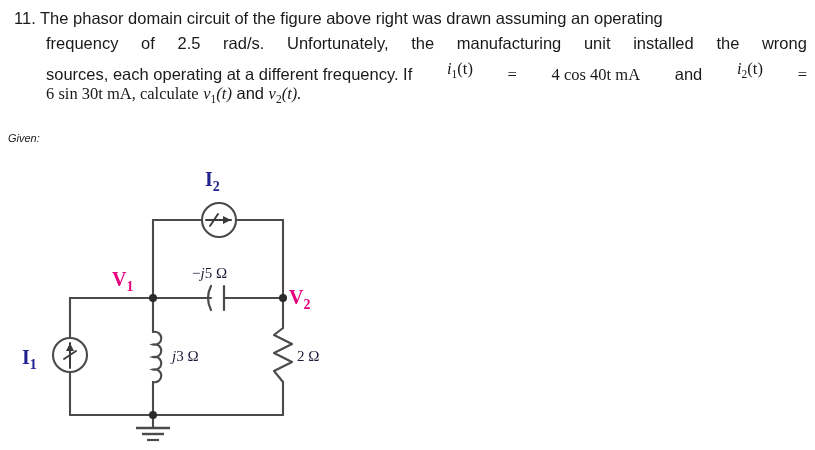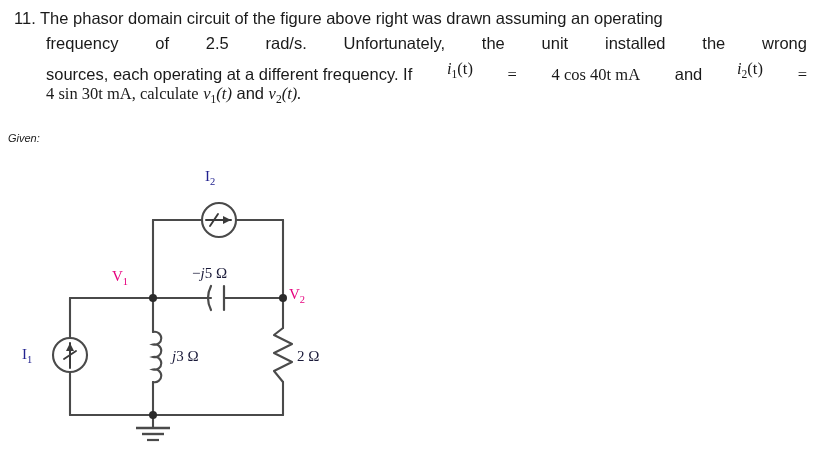--- a/index.html
+++ b/index.html
@@ -42,22 +42,22 @@
     font-size:11px; color:#1a1a1a;font-style:italic;
   }
 
   
   .circuit{ position:absolute; left:0px; top:160px; width:400px; height:290px; }
   .circuit svg{ display:block; }
 
   .lbl{
     position:absolute;
     font-family:"Liberation Serif", serif;
-    font-weight:normal;
-    font-size:15px;
+    font-weight:bold;
+    font-size:20px;
     white-space:nowrap;
   }
   .lbl-node{ color:#e6007e; }
   .lbl-cur{ color:#22228f; }
   .lbl-val{
     position:absolute;
     font-family:"Liberation Serif", serif;
     font-size:15px;
     color:#1b1b3a;
     white-space:nowrap;
@@ -76,38 +76,39 @@
       <span>The phasor domain circuit of the figure above right was drawn assuming an operating</span>
     </div>
 
     <div class="prob-line pl2 just">
       <span>frequency</span>
       <span>of</span>
       <span>2.5</span>
       <span>rad/s.</span>
       <span>Unfortunately,</span>
       <span>the</span>
+      <span>manufacturing</span>
       <span>unit</span>
       <span>installed</span>
       <span>the</span>
       <span>wrong</span>
     </div>
 
     <div class="prob-line pl3 just">
       <span>sources, each operating at a different frequency. If</span>
       <span><span class="mathi">i</span><sub class="mathu">1</sub><span class="mathu">(t)</span></span>
       <span class="mathu">=</span>
       <span class="mathu">4 cos 40t mA</span>
       <span>and</span>
       <span><span class="mathi">i</span><sub class="mathu">2</sub><span class="mathu">(t)</span></span>
       <span class="mathu">=</span>
     </div>
 
     <div class="prob-line pl4">
-      <span class="mathu">4 sin 30t mA, calculate</span>
+      <span class="mathu">6 sin 30t mA, calculate</span>
       <span><span class="mathi">v</span><sub class="mathu">1</sub><span class="mathi">(t)</span></span>
       <span>and</span>
       <span><span class="mathi">v</span><sub class="mathu">2</sub><span class="mathi">(t).</span></span>
     </div>
   </div>
 
   <div class="given">Given:</div>
 
   <div class="circuit">
 

